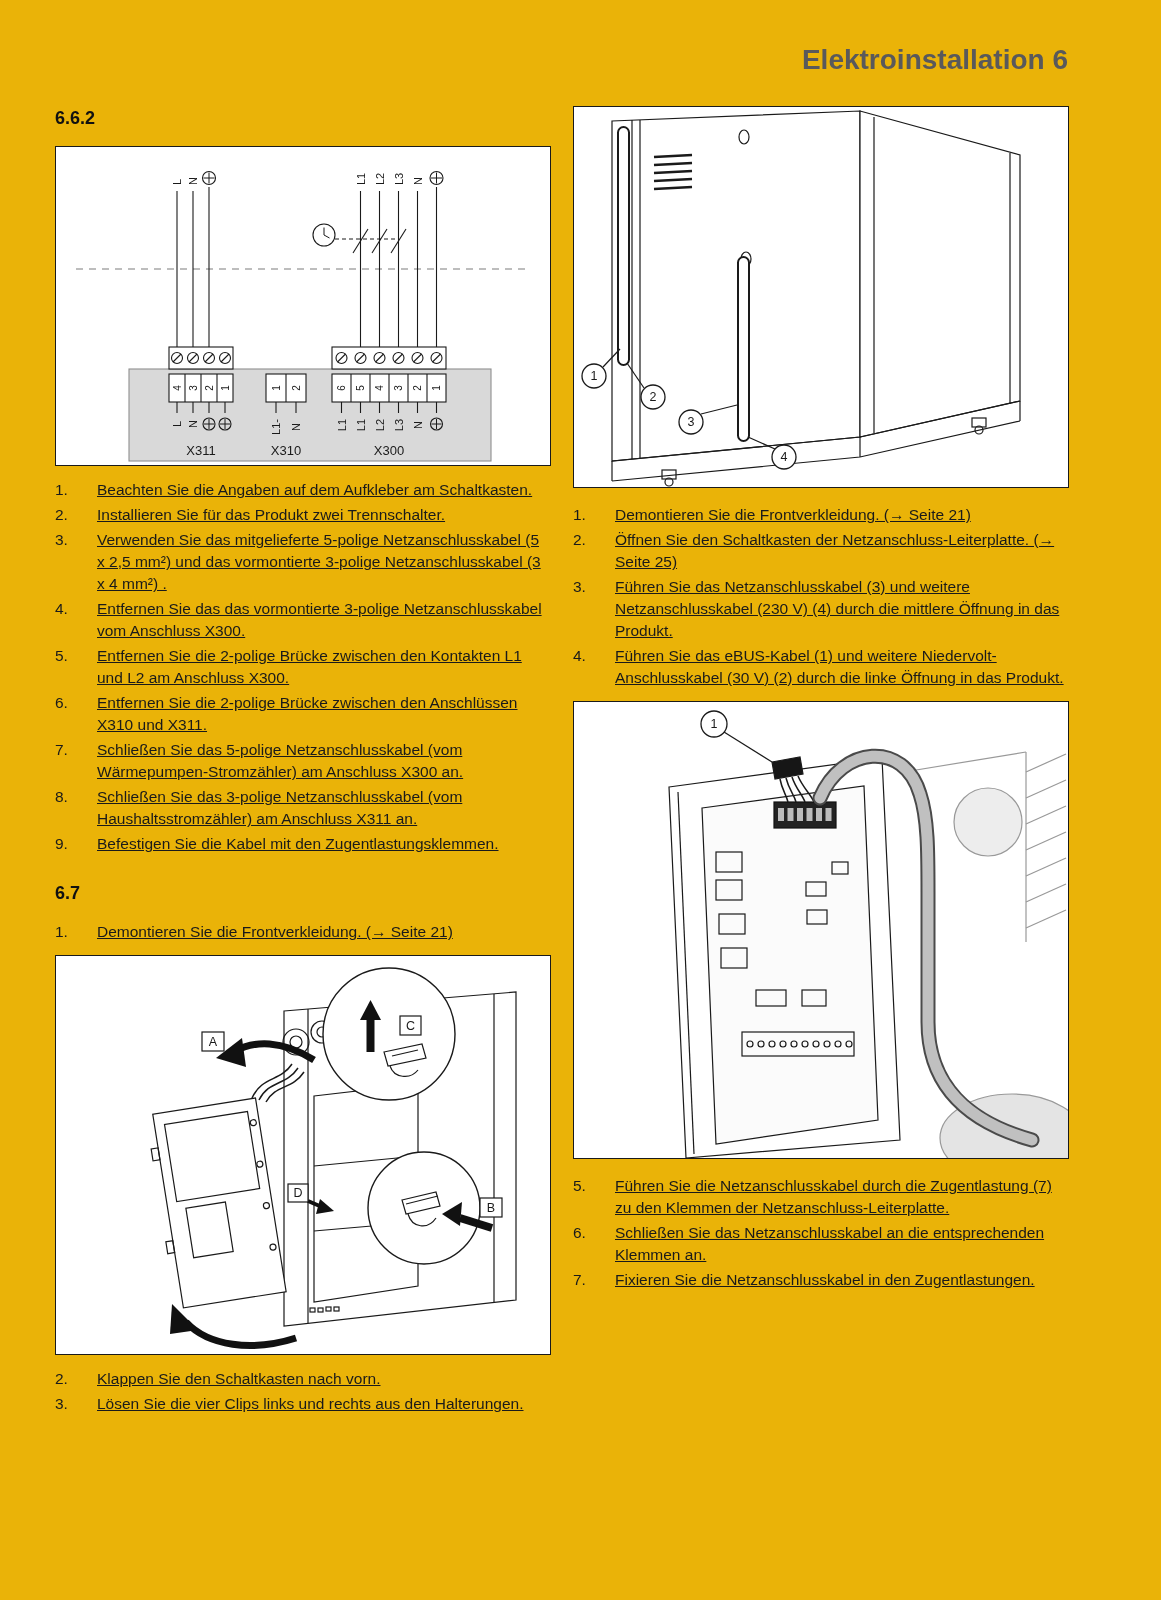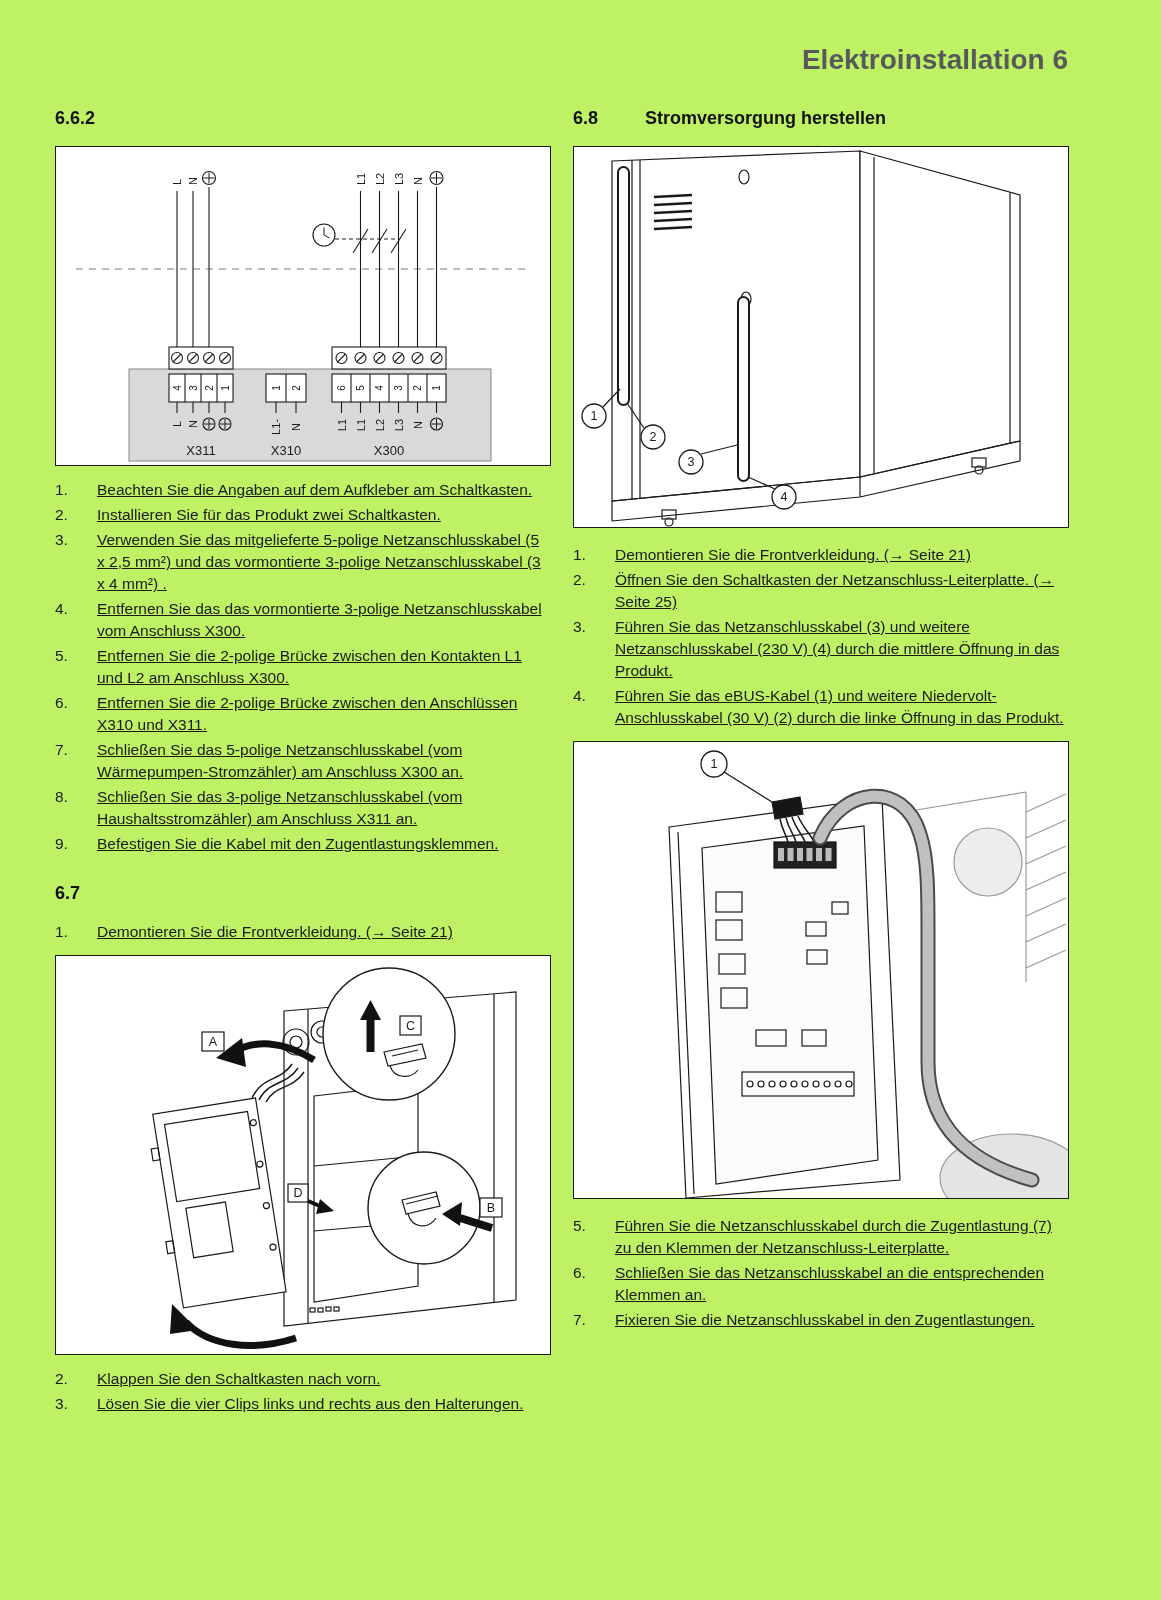--- a/index.html
+++ b/index.html
@@ -2,21 +2,21 @@
 <html><head>
 <meta charset="utf-8">
 <style>
   * { margin:0; padding:0; box-sizing:border-box; }
   html,body { background:#ffffff; }
   body {
     width:1161px; height:1600px;
     font-family:"Liberation Sans", sans-serif;
     color:#1a1a1a;
   }
-  .page { position:relative; width:1161px; height:1600px; background:#bef264; overflow:hidden; }
+  .page { position:relative; width:1161px; height:1600px; background:#eab308; overflow:hidden; }
   .page-header {
     position:absolute; top:44px; right:93px;
     font-size:28px; font-weight:bold; color:#59595b;
   }
   .col { position:absolute; top:106px; width:496px; }
   .col-left { left:55px; }
   .col-right { left:573px; }
   .sec-heading { display:flex; font-size:18px; font-weight:bold; line-height:24px; margin-bottom:16px; color:#111; }
   .sec-num { width:68px; flex-shrink:0; }
   .sec-title { flex:1; max-width:420px; }
@@ -193,21 +193,21 @@
       </svg>
     </div>
 
     <div class="steps">
       <div class="step">
           <span class="step-num">1.</span>
           <span class="step-text">Beachten Sie die Angaben auf dem Aufkleber am Schaltkasten.</span>
         </div>
       <div class="step">
           <span class="step-num">2.</span>
-          <span class="step-text">Installieren Sie für das Produkt zwei Schaltkasten.</span>
+          <span class="step-text">Installieren Sie für das Produkt zwei Trennschalter.</span>
         </div>
       <div class="step">
           <span class="step-num">3.</span>
           <span class="step-text">Verwenden Sie das mitgelieferte 5-polige Netzanschlusskabel (5 x 2,5 mm²) und das vormontierte 3-polige Netzanschlusskabel (3 x 4 mm²) .</span>
         </div>
       <div class="step">
           <span class="step-num">4.</span>
           <span class="step-text">Entfernen Sie das das vormontierte 3-polige Netzanschlusskabel vom Anschluss X300.</span>
         </div>
       <div class="step">
@@ -339,24 +339,20 @@
       <div class="step">
           <span class="step-num">3.</span>
           <span class="step-text">Lösen Sie die vier Clips links und rechts aus den Halterungen.</span>
         </div>
     </div>
 
   </div>
 
   <div class="col col-right">
 
-    <h2 class="sec-heading">
-      <span class="sec-num" style="width:72px;">6.8</span>
-      <span class="sec-title">Stromversorgung herstellen</span>
-    </h2>
 
     <div class="figure mb16">
       <svg viewBox="0 0 494 380">
         <g stroke="#1a1a1a" stroke-width="1.2" fill="none">
           <g>
             <polygon points="38,14 286,4 286,330 38,354" fill="#fff"></polygon>
             <line x1="58" y1="13" x2="58" y2="352"></line>
             <line x1="66" y1="13" x2="66" y2="351"></line>
             <line x1="80" y1="50" x2="118" y2="48" stroke-width="2.5"></line>
             <line x1="80" y1="58" x2="118" y2="56" stroke-width="2.5"></line>

